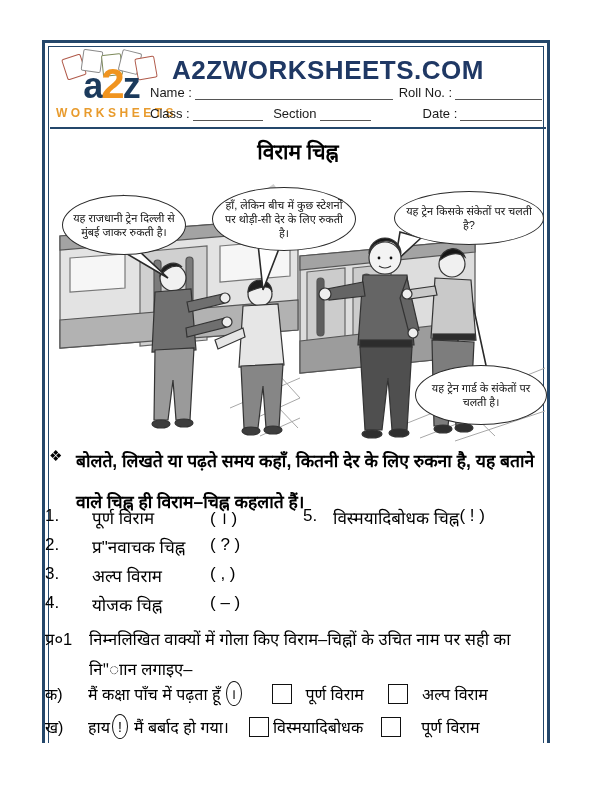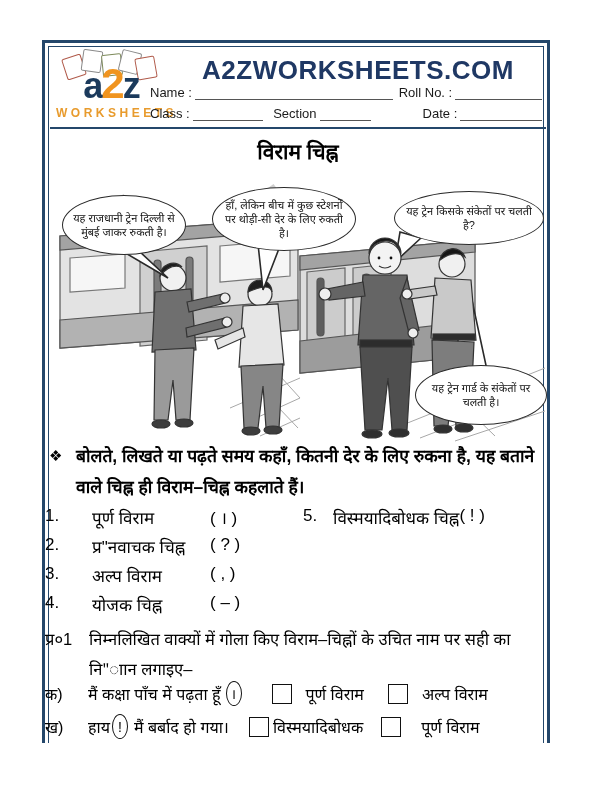--- a/index.html
+++ b/index.html
@@ -18,40 +18,40 @@
   .p2{left:26px;top:0px;transform:rotate(8deg);}
   .p3{left:46px;top:4px;transform:rotate(-6deg);border-color:#7d8a5a;}
   .p4{left:64px;top:1px;transform:rotate(14deg);}
   .p5{left:80px;top:7px;transform:rotate(-10deg);border-color:#b05a4a;}
   .logo-word{position:absolute;left:0;top:14px;width:110px;text-align:center;
              font-weight:bold;font-size:36px;letter-spacing:-2px;color:#1b3a5c;line-height:40px;}
   .logo-word .two{color:#f0941f;font-size:42px;}
   .logo-sub{position:absolute;left:0;top:56px;width:110px;text-align:center;
             font-size:12px;font-weight:bold;letter-spacing:3.5px;color:#e89b2d;}
 
-  .site-title{position:absolute;left:162px;top:55px;width:392px;text-align:center;
+  .site-title{position:absolute;left:132px;top:55px;width:392px;text-align:center;
               font-size:26px;font-weight:bold;color:#1f3864;letter-spacing:0.5px;}
 
   .frow{position:absolute;display:flex;align-items:center;font-size:13px;color:#1a1a1a;}
   .frow .lbl{white-space:nowrap;padding-right:3px;}
   .ln{border-bottom:1.2px solid #555;height:15px;}
 
   .ws-title{position:absolute;left:50px;top:137px;width:496px;text-align:center;
             font-size:21px;font-weight:bold;color:#000;}
 
   
   .illus{position:absolute;left:55px;top:178px;width:492px;height:265px;}
   .bubble{position:absolute;border:1.8px solid #2a2a2a;border-radius:50%;background:#fff;
           display:flex;align-items:center;justify-content:center;text-align:center;
           font-size:11px;line-height:1.3;color:#111;padding:6px 10px;box-sizing:border-box;}
 
   
   .bullet{position:absolute;left:49px;top:447px;font-size:15px;color:#000;}
   .definition{position:absolute;left:76px;top:441px;width:472px;font-size:17.5px;
-              font-weight:bold;line-height:31px;color:#000;}
+              font-weight:bold;line-height:41px;color:#000;}
   .li{position:absolute;display:flex;font-size:17px;color:#000;}
   .li .num{width:47px;}
   .li .lab{min-width:118px;}
   .li5 .num{width:30px;}
   .li5 .lab{margin-right:0;min-width:0;}
 
   .q1row{position:absolute;left:45px;display:flex;font-size:16.5px;color:#000;}
   .q1row .qnum{width:44px;}
   .q1row .qtext{width:460px;}
   .q1line2{position:absolute;left:89px;font-size:16.5px;color:#000;}

